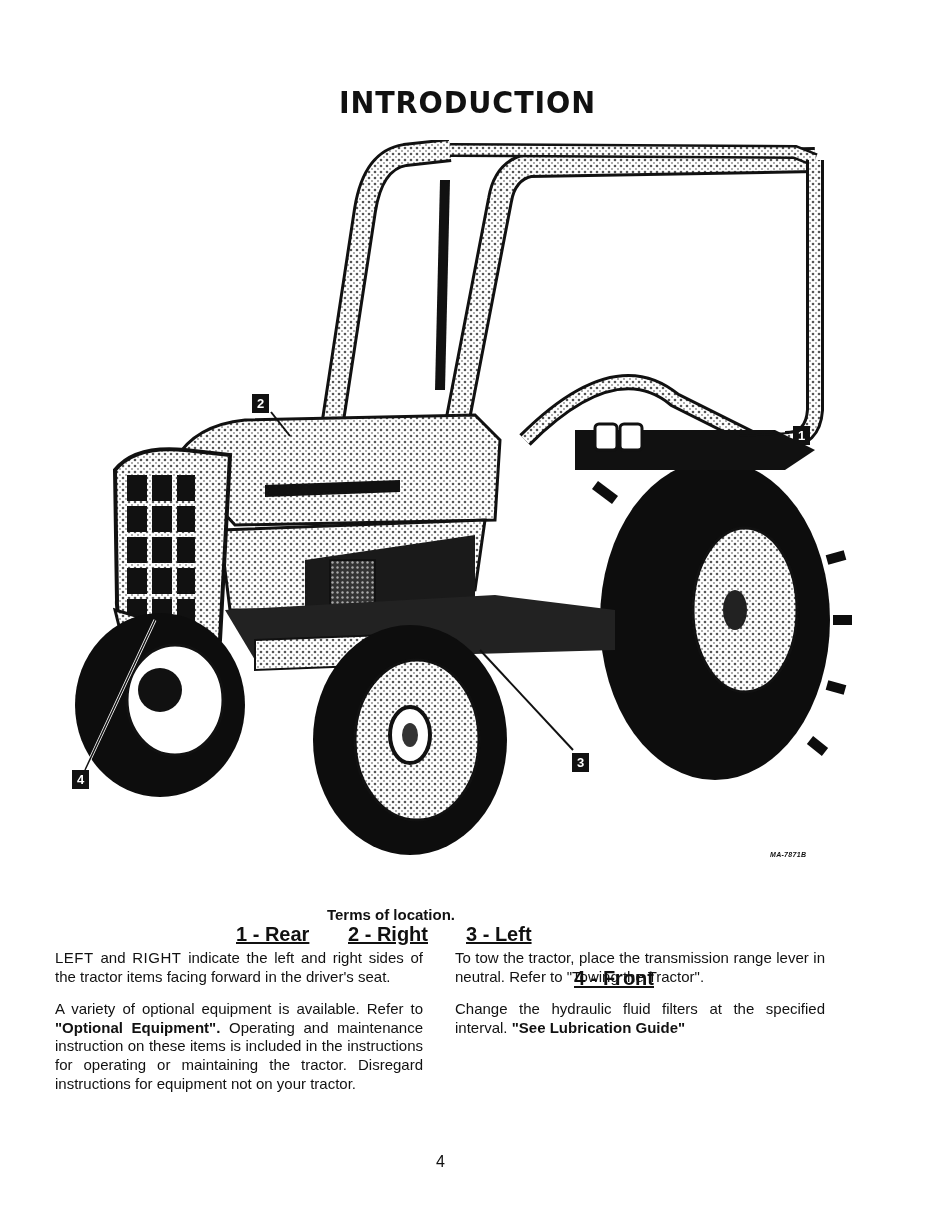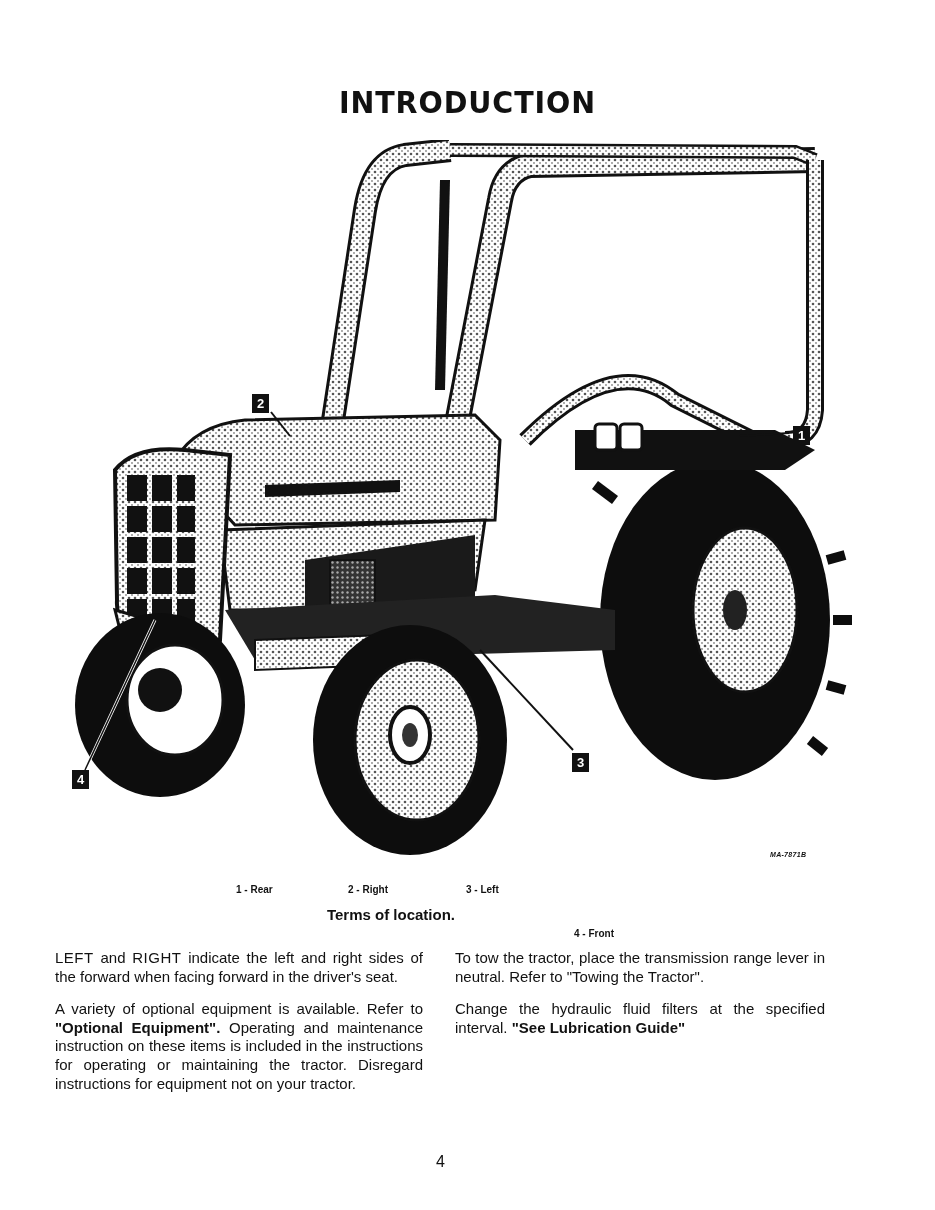--- a/index.html
+++ b/index.html
@@ -16,21 +16,21 @@
     .figure { position: absolute; left: 55px; top: 140px; width: 800px; height: 725px; }
     .figure svg { position: absolute; left: 0; top: 0; }
     .callout {
       position: absolute; width: 17px; height: 19px; background: #111; color: #fff;
       font-size: 13px; font-weight: bold; text-align: center; line-height: 19px;
     }
     .fig-code {
       position: absolute; left: 770px; top: 851px; font-size: 7px; font-weight: bold;
       font-style: italic; letter-spacing: 0.3px;
     }
-    .legend { position: absolute; top: 884px; font-size: 10px; font-weight: bold; }
+    .legend { position: absolute; top: 923px; font-size: 20px; font-weight: bold; text-decoration: underline; }
     .caption { position: absolute; left: 0; width: 782px; top: 906px; text-align: center; font-size: 15px; font-weight: bold; }
     .col { position: absolute; top: 949px; width: 368px; font-size: 15px; line-height: 18.6px; }
     .col p { margin: 0 0 14px 0; text-align: justify; }
     .col-left { left: 55px; }
     .col-right { left: 455px; width: 370px; }
     .pageno { position: absolute; left: 436px; top: 1153px; font-size: 16px; }
     b { font-weight: bold; }
   </style>
 </head>
 <body>
@@ -132,21 +132,21 @@
 <div class="fig-code">MA-7871B</div>
 
 <div class="legend" style="left:236px;">1 - Rear</div>
 <div class="legend" style="left:348px;">2 - Right</div>
 <div class="legend" style="left:466px;">3 - Left</div>
 <div class="legend" style="left:574px;margin-top:44px;">4 - Front</div>
 
 <div class="caption">Terms of location.</div>
 
 <div class="col col-left">
-  <p><span style="letter-spacing:0.5px">LEFT</span><span> and </span><span style="letter-spacing:0.5px">RIGHT</span><span> indicate the left and right sides of the forward when facing forward in the driver's seat.</span></p>
+  <p><span style="letter-spacing:0.5px">LEFT</span><span> and </span><span style="letter-spacing:0.5px">RIGHT</span><span> indicate the left and right sides of the tractor items facing forward in the driver's seat.</span></p>
   <p><span>A variety of optional equipment is available. Refer to </span><b>"Optional Equipment".</b><span> Operating and maintenance instruction on these items is included in the instructions for operating or maintaining the tractor. Disregard instructions for equipment not on your tractor.</span></p>
 </div>
 
 <div class="col col-right">
   <p>To tow the tractor, place the transmission range lever in neutral. Refer to "Towing the Tractor".</p>
   <p><span>Change the hydraulic fluid filters at the specified interval. </span><b>"See Lubrication Guide"</b></p>
 </div>
 
 <div class="pageno">4</div>
 

